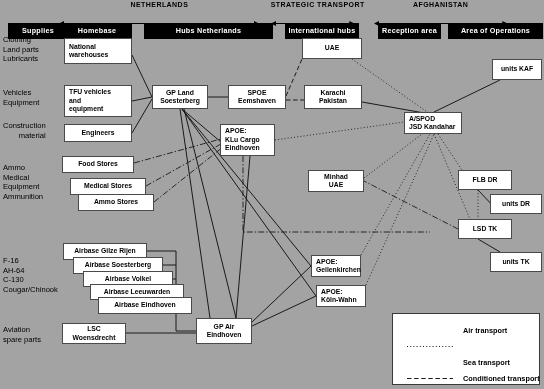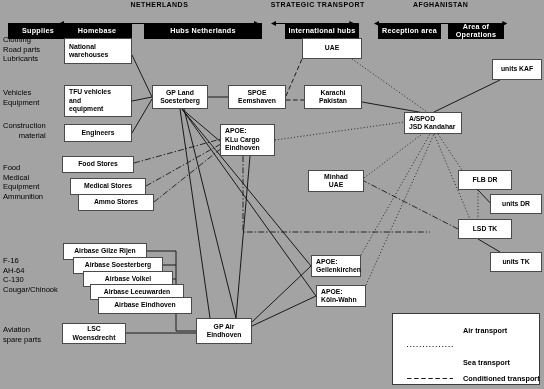--- a/index.html
+++ b/index.html
@@ -162,35 +162,35 @@
       <div class="grpspan" style="left: 374px; top: 13px; width: 133.333px;"><svg width="133.33333333333331" height="7" viewBox="0 0 133.33333333333331 7">
           <line x1="3" y1="3.5" x2="130.33333333333331" y2="3.5" stroke="#000" stroke-width="1"></line>
           <polygon points="0,3.5 5,1 5,6" fill="#000"></polygon>
           <polygon points="133.33333333333331,3.5 128.33333333333331,1 128.33333333333331,6" fill="#000"></polygon>
         </svg></div>
     </div>
 
   <div id="bars">
       <div class="barlbl" style="left: 8px; top: 23px; width: 60px;">Supplies</div>
       <div class="barlbl" style="left: 62px; top: 23px; width: 70px;">Homebase</div>
-      <div class="barlbl" style="left: 144px; top: 23px; width: 118px;">Hubs Netherlands</div>
+      <div class="barlbl" style="left: 144px; top: 23px; width: 129px;">Hubs Netherlands</div>
       <div class="barlbl" style="left: 285px; top: 23px; width: 74px;">International hubs</div>
       <div class="barlbl" style="left: 378px; top: 23px; width: 63px;">Reception area</div>
-      <div class="barlbl" style="left: 448px; top: 23px; width: 56px;">Area of Operations</div>
+      <div class="barlbl" style="left: 448px; top: 23px; width: 95px;">Area of Operations</div>
     </div>
 
   <div id="supplyclasses">
       <div class="supcls" style="left: 3px; top: 35px;">Clothing
-Road parts
+Land parts
 Lubricants</div>
       <div class="supcls" style="left: 3px; top: 88px;">Vehicles
 Equipment</div>
       <div class="supcls" style="left: 3px; top: 121px; text-align: right;">Construction
 material</div>
-      <div class="supcls" style="left: 3px; top: 163px;">Food
+      <div class="supcls" style="left: 3px; top: 163px;">Ammo
 Medical
 Equipment
 Ammunition</div>
       <div class="supcls" style="left: 3px; top: 256px;">F-16
 AH-64
 C-130
 Cougar/Chinook</div>
       <div class="supcls" style="left: 3px; top: 325px;">Aviation
 spare parts</div>
     </div>

